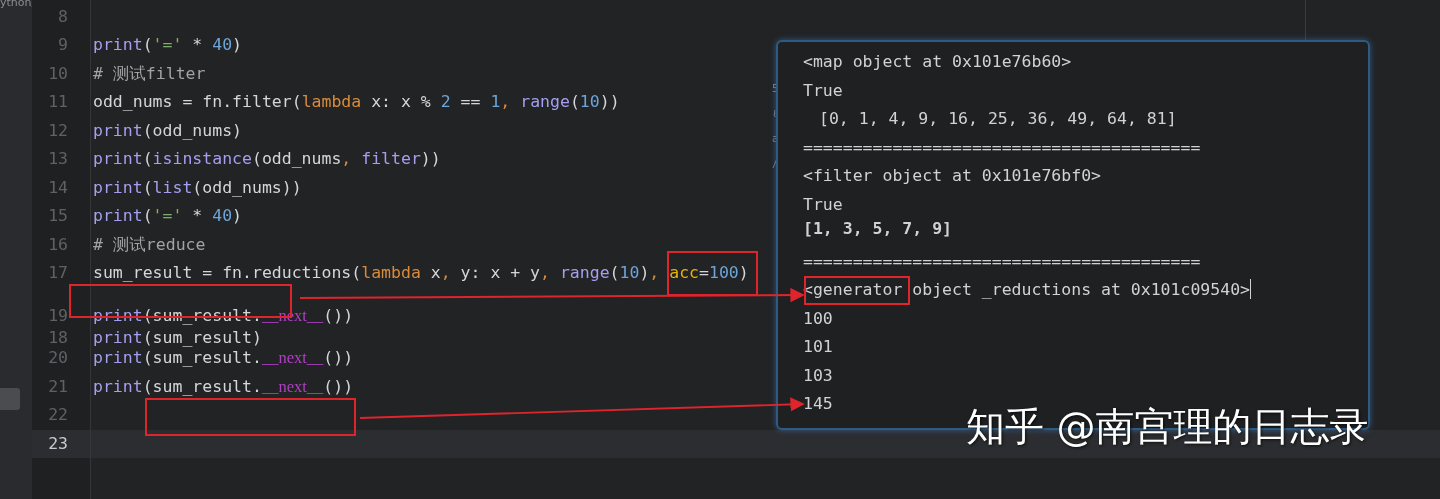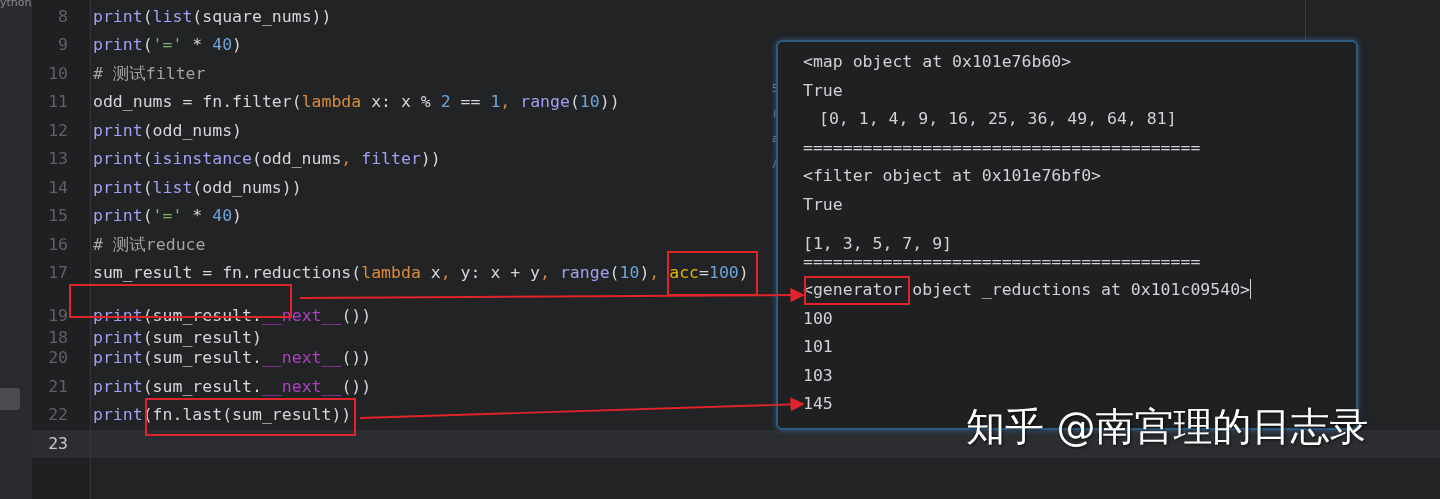--- a/index.html
+++ b/index.html
@@ -36,27 +36,28 @@
   .ln { position:absolute; left:0; width:36px; text-align:right; color:#5e6166; }
   .ln.cur { color:#c8cacd; }
   .code { position:absolute; left:61px; color:#d4d6d9; }
   .kw-print { color:#a49ff0; }
   .kw-fn { color:#a49ff0; }
   .lambda { color:#d98b3a; }
   .num { color:#6ea4d8; }
   .str { color:#7fae6a; }
   .comment { color:#a3a3a3; }
   .comma { color:#d98b3a; }
-  .dunder { color:#b03fc4; }
+  .dunder { color:#b03fc4;font-family:Liberation Serif, serif; }
   .kwarg { color:#eab308; }
 
   .console {
     position:absolute; left:776px; top:40px; width:578px; height:386px;
     background:#1f2022; border:2px solid #2f5a82; border-radius:6px;
     box-shadow:0 0 6px rgba(60,130,200,0.55);
+    padding-left:12px;
   }
   .console .out {
     position:absolute; left:25px; font-size:16.5px; line-height:28px;
     color:#d0d2d5; white-space:pre;
   }
   .cursor { display:inline-block; width:1px; height:20px; background:#d0d2d5; vertical-align:-4px; }
   .redbox { position:absolute; border:2px solid #e0242c; }
   .arrow-svg { position:absolute; left:0; top:0; width:1440px; height:499px; pointer-events:none; }
   .watermark {
     position:absolute; left:966px; top:400px; font-size:39px; color:#ffffff;
@@ -71,49 +72,49 @@
 <div class="left-panel">
   <span class="crumb">ython/</span>
   <div class="sel"></div>
 </div>
 <div class="gutter"></div>
 <div class="current-line"></div>
 <div class="guide"></div>
 <div class="guide2"></div>
 
 <div id="editor">
-    <div class="line" style="top: 3px;"><span class="ln">8</span><span class="code"><span class="kw-print">print</span><span>(</span><span class="kw-fn">list</span><span>(square_nums))</span></span></div>
+    <div class="line" style="top: 3px;"><span class="ln">8</span></div>
     <div class="line" style="top: 31.45px;"><span class="ln">9</span><span class="code"><span class="kw-print">print</span><span>(</span><span class="str">'='</span><span> * </span><span class="num">40</span><span>)</span></span></div>
     <div class="line" style="top: 59.9px;"><span class="ln">10</span><span class="code"><span class="comment"># 测试filter</span></span></div>
     <div class="line" style="top: 88.35px;"><span class="ln">11</span><span class="code"><span>odd_nums = fn.filter(</span><span class="lambda">lambda</span><span> x: x % </span><span class="num">2</span><span> == </span><span class="num">1</span><span class="comma">,</span><span> </span><span class="kw-fn">range</span><span>(</span><span class="num">10</span><span>))</span></span></div>
     <div class="line" style="top: 116.8px;"><span class="ln">12</span><span class="code"><span class="kw-print">print</span><span>(odd_nums)</span></span></div>
     <div class="line" style="top: 145.25px;"><span class="ln">13</span><span class="code"><span class="kw-print">print</span><span>(</span><span class="kw-fn">isinstance</span><span>(odd_nums</span><span class="comma">,</span><span> </span><span class="kw-fn">filter</span><span>))</span></span></div>
     <div class="line" style="top: 173.7px;"><span class="ln">14</span><span class="code"><span class="kw-print">print</span><span>(</span><span class="kw-fn">list</span><span>(odd_nums))</span></span></div>
     <div class="line" style="top: 202.15px;"><span class="ln">15</span><span class="code"><span class="kw-print">print</span><span>(</span><span class="str">'='</span><span> * </span><span class="num">40</span><span>)</span></span></div>
     <div class="line" style="top: 230.6px;"><span class="ln">16</span><span class="code"><span class="comment"># 测试reduce</span></span></div>
     <div class="line" style="top: 259.05px;"><span class="ln">17</span><span class="code"><span>sum_result = fn.reductions(</span><span class="lambda">lambda</span><span> x</span><span class="comma">,</span><span> y: x + y</span><span class="comma">,</span><span> </span><span class="kw-fn">range</span><span>(</span><span class="num">10</span><span>)</span><span class="comma">,</span><span> </span><span class="kwarg">acc</span><span>=</span><span class="num">100</span><span>)</span></span></div>
     <div class="line" style="top: 287.5px; margin-top: 36px;"><span class="ln">18</span><span class="code"><span class="kw-print">print</span><span>(sum_result)</span></span></div>
     <div class="line" style="top: 302px;"><span class="ln">19</span><span class="code"><span class="kw-print">print</span><span>(sum_result.</span><span class="dunder">__next__</span><span>())</span></span></div>
     <div class="line" style="top: 344.4px;"><span class="ln">20</span><span class="code"><span class="kw-print">print</span><span>(sum_result.</span><span class="dunder">__next__</span><span>())</span></span></div>
     <div class="line" style="top: 372.85px;"><span class="ln">21</span><span class="code"><span class="kw-print">print</span><span>(sum_result.</span><span class="dunder">__next__</span><span>())</span></span></div>
-    <div class="line" style="top: 401.3px;"><span class="ln">22</span><span class="code"><span class="kw-print">print</span><span>(fn.last(sum_result))</span></span></div>
+    <div class="line" style="top: 401.3px;"><span class="ln">22</span></div>
     <div class="line" style="top: 429.75px;"><span class="ln cur">23</span><span class="code"></span></div>
   </div>
 
 <div class="side-marks">5<br>ℓ<br>a<br>/</div>
 
 <div class="console">
   <div id="console-lines">
       <div class="out" style="top: 6px;"><span>&lt;map object at 0x101e76b60&gt;</span></div>
       <div class="out" style="top: 34.5px;"><span>True</span></div>
       <div class="out" style="top: 63px; margin-left: 16px;"><span>[0, 1, 4, 9, 16, 25, 36, 49, 64, 81]</span></div>
       <div class="out" style="top: 91.5px;"><span>========================================</span></div>
       <div class="out" style="top: 120px;"><span>&lt;filter object at 0x101e76bf0&gt;</span></div>
       <div class="out" style="top: 148.5px;"><span>True</span></div>
-      <div class="out" style="top: 188px;"><span>[1, 3, 5, 7, 9]</span></div>
+      <div class="out" style="top: 173px; font-weight: bold;"><span>[1, 3, 5, 7, 9]</span></div>
       <div class="out" style="top: 205.5px;"><span>========================================</span></div>
       <div class="out" style="top: 234px;"><span>&lt;generator object _reductions at 0x101c09540&gt;</span><span class="cursor"></span></div>
       <div class="out" style="top: 262.5px;"><span>100</span></div>
       <div class="out" style="top: 291px;"><span>101</span></div>
       <div class="out" style="top: 319.5px;"><span>103</span></div>
       <div class="out" style="top: 348px;"><span>145</span></div>
     </div>
 </div>
 
 <div class="redbox" style="left:667px;top:251px;width:87px;height:41px;"></div>

